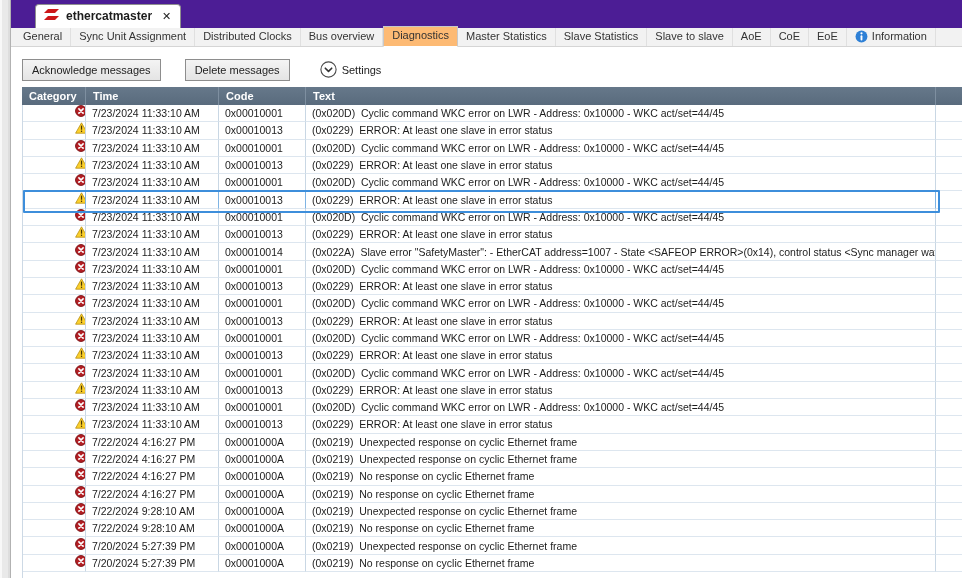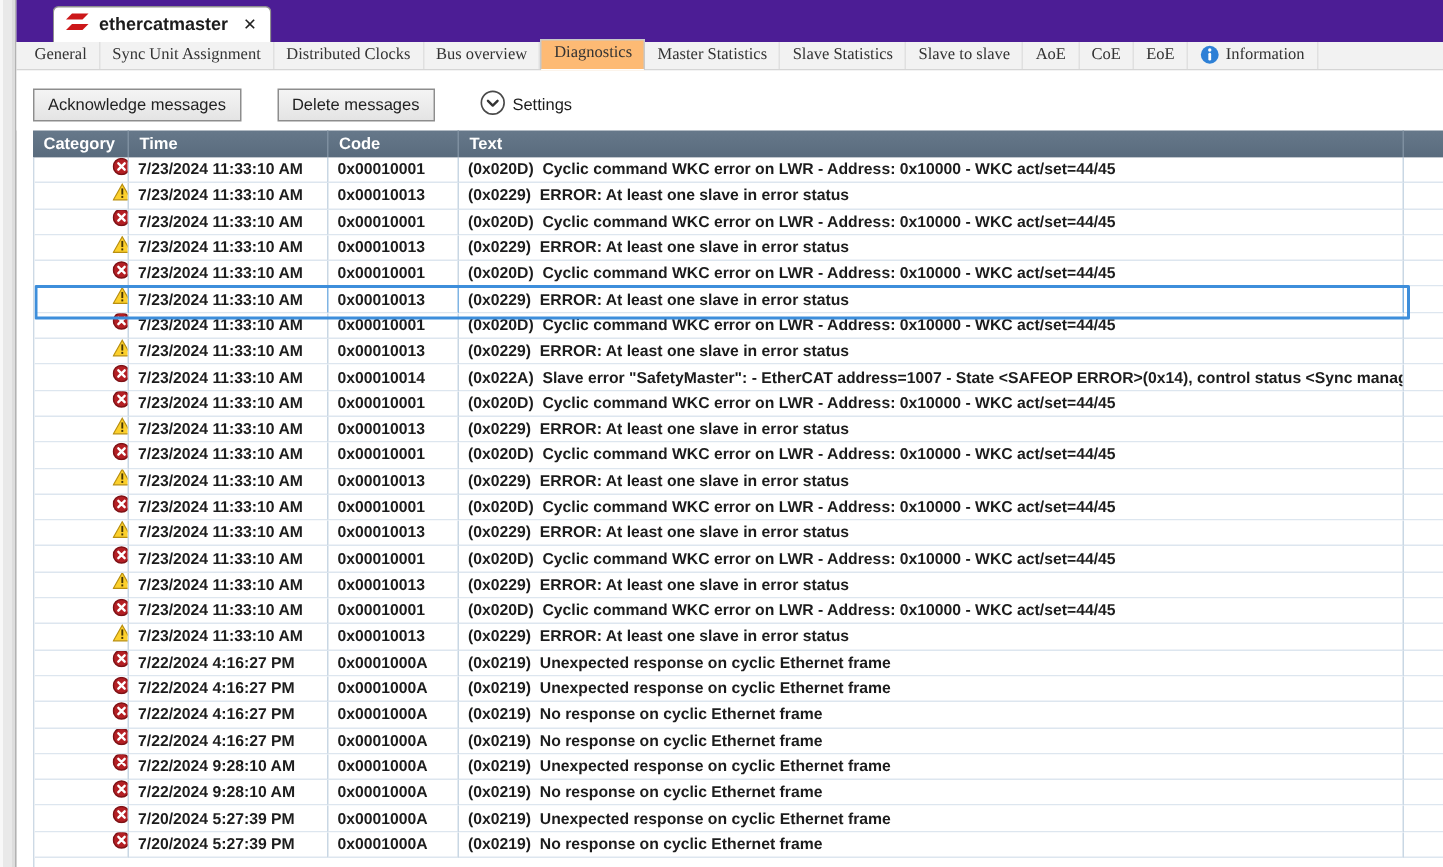--- a/index.html
+++ b/index.html
@@ -25,21 +25,21 @@
     display: inline-flex; align-items: center; gap: 6px;
     background: #ffffff; border: 1px solid #8f8f8f; border-bottom: none;
     border-radius: 4px 4px 0 0; padding: 3px 9px 4px 7px;
     margin-left: 24px; font-size: 12px; font-weight: bold; height: 24px;
   }
   .doc-tab .close-icon { font-size: 11px; font-weight: bold; color: #222; margin-left: 4px; cursor: pointer; }
 
   
   .subtabs {
     height: 19px; background: #f2f2f2; border-bottom: 1px solid #d5d5d5;
-    display: flex; align-items: flex-end; padding-left: 4px; font-family: Liberation Serif, serif;
+    display: flex; align-items: flex-end; padding-left: 4px;
   }
   .subtab {
     font-size: 11px; color: #333; padding: 2px 8px 3px 8px; line-height: 13px;
     border-right: 1px solid #e0e0e0; white-space: nowrap; cursor: default;
     display: inline-flex; align-items: center; gap: 4px;
   }
   .subtab.active {
     background: #fdba74; border: 1px solid #c8c8c8; border-bottom: 1px solid #ffffff;
     margin-bottom: -1px; padding-bottom: 4px;
   }
@@ -59,21 +59,21 @@
   .grid-header { display: flex; height: 18px; background: linear-gradient(#66788a,#596b7d); color: #fff; font-size: 11px; font-weight: bold; flex: 0 0 18px; }
   .hcell { display: flex; align-items: center; padding-left: 7px; overflow: hidden; white-space: nowrap; }
   .hcell + .hcell { border-left: 1px solid #7e8fa0; }
   .c-cat  { width: 63px;  flex: 0 0 63px; }
   .c-time { width: 133px; flex: 0 0 133px; }
   .c-code { width: 87px;  flex: 0 0 87px; }
   .c-text { width: 630px; flex: 0 0 630px; }
   .c-fill { flex: 1 1 auto; }
 
   .grid-body { flex: 1; overflow: hidden; border-left: 1px solid #cdd9e5; }
-  .row { display: flex; height: 17.3px; position: relative; background: #fff; font-weight: bold; }
+  .row { display: flex; height: 17.3px; position: relative; background: #fff; }
   .cell {
     font-size: 10.5px; line-height: 16px; display: flex; align-items: center;
     padding-left: 6px; overflow: hidden; white-space: pre;
     border-right: 1px solid #c9d7e4; border-bottom: 1px solid #dde6ef;
     color: #1c1c1c;
   }
   .cell.c-cat { padding-left: 5px; gap: 6px; }
   .cell.c-fill { border-right: none; }
   .row .icon { flex: 0 0 auto; }
 

